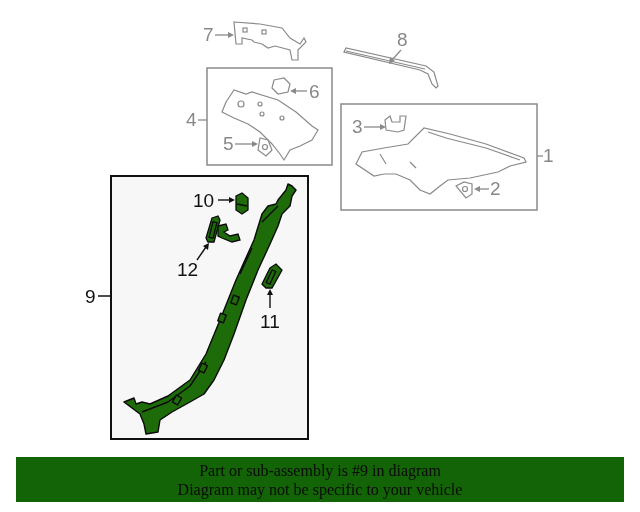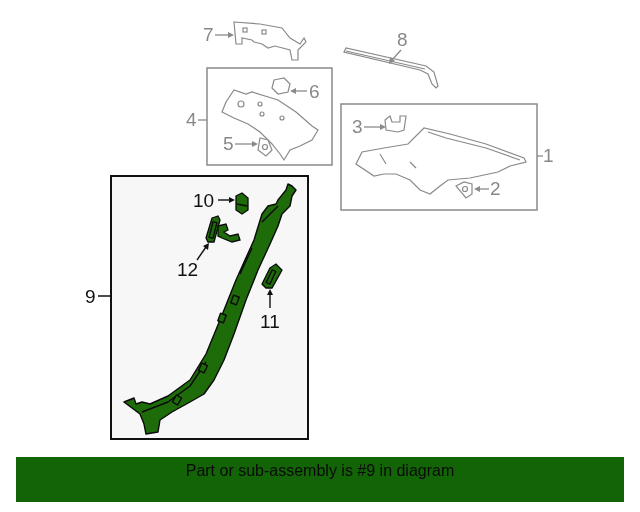--- a/index.html
+++ b/index.html
@@ -5,21 +5,21 @@
   html, body { margin:0; padding:0; background:#ffffff; }
   body { width:640px; height:512px; position:relative; overflow:hidden;
          font-family:"Liberation Sans", sans-serif; }
   #diagram { position:absolute; left:0; top:0; width:640px; height:512px; }
   .lbl { font-family:"Liberation Sans", sans-serif; font-size:19px; }
   .lbl-gray { fill:#888888; }
   .lbl-black { fill:#111111; }
   .banner { position:absolute; left:16px; top:457px; width:608px; height:45px;
             background:#136307; color:#0b0b0b; text-align:center;
             font-size:16px; line-height:19px; padding-top:4px; box-sizing:border-box; }
-  .banner div { white-space:nowrap; }
+  .banner div { white-space:nowrap;font-family:Liberation Serif, serif; }
 </style>
 </head>
 <body>
 
 <svg id="diagram" viewBox="0 0 640 512" xmlns="http://www.w3.org/2000/svg">
 
   <g fill="#ffffff" stroke="#8a8a8a" stroke-width="1.2">
     <path d="M234,22 L260,24 L282,28 L290,38 L300,44 L304,38 L306,42 L298,50 L298,60 L292,60 L290,50 L275,46 L268,48 L262,44 L254,42 L252,40 L242,38 L242,44 L236,44 Z"></path>
     <rect x="243" y="28" width="4" height="4"></rect>
     <rect x="262" y="30" width="4" height="4"></rect>
@@ -123,13 +123,14 @@
     <path d="M270,268 L276,264 L282,270 L272,288 L266,288 L262,284 Z"></path>
     <rect x="269" y="270" width="4" height="14" fill="none" transform="rotate(25 271 277)"></rect>
   </g>
   <text class="lbl lbl-black" x="260" y="328">11</text>
   <line x1="270" y1="308" x2="270" y2="294" stroke="#111111" stroke-width="1.4"></line>
   <polygon points="270,289 267,295 273,295" fill="#111111"></polygon>
 </svg>
 
 <div class="banner">
   <div>Part or sub-assembly is #9 in diagram</div>
+  <div>Diagram may not be specific to your vehicle</div>
 </div>
 
 </body></html>

